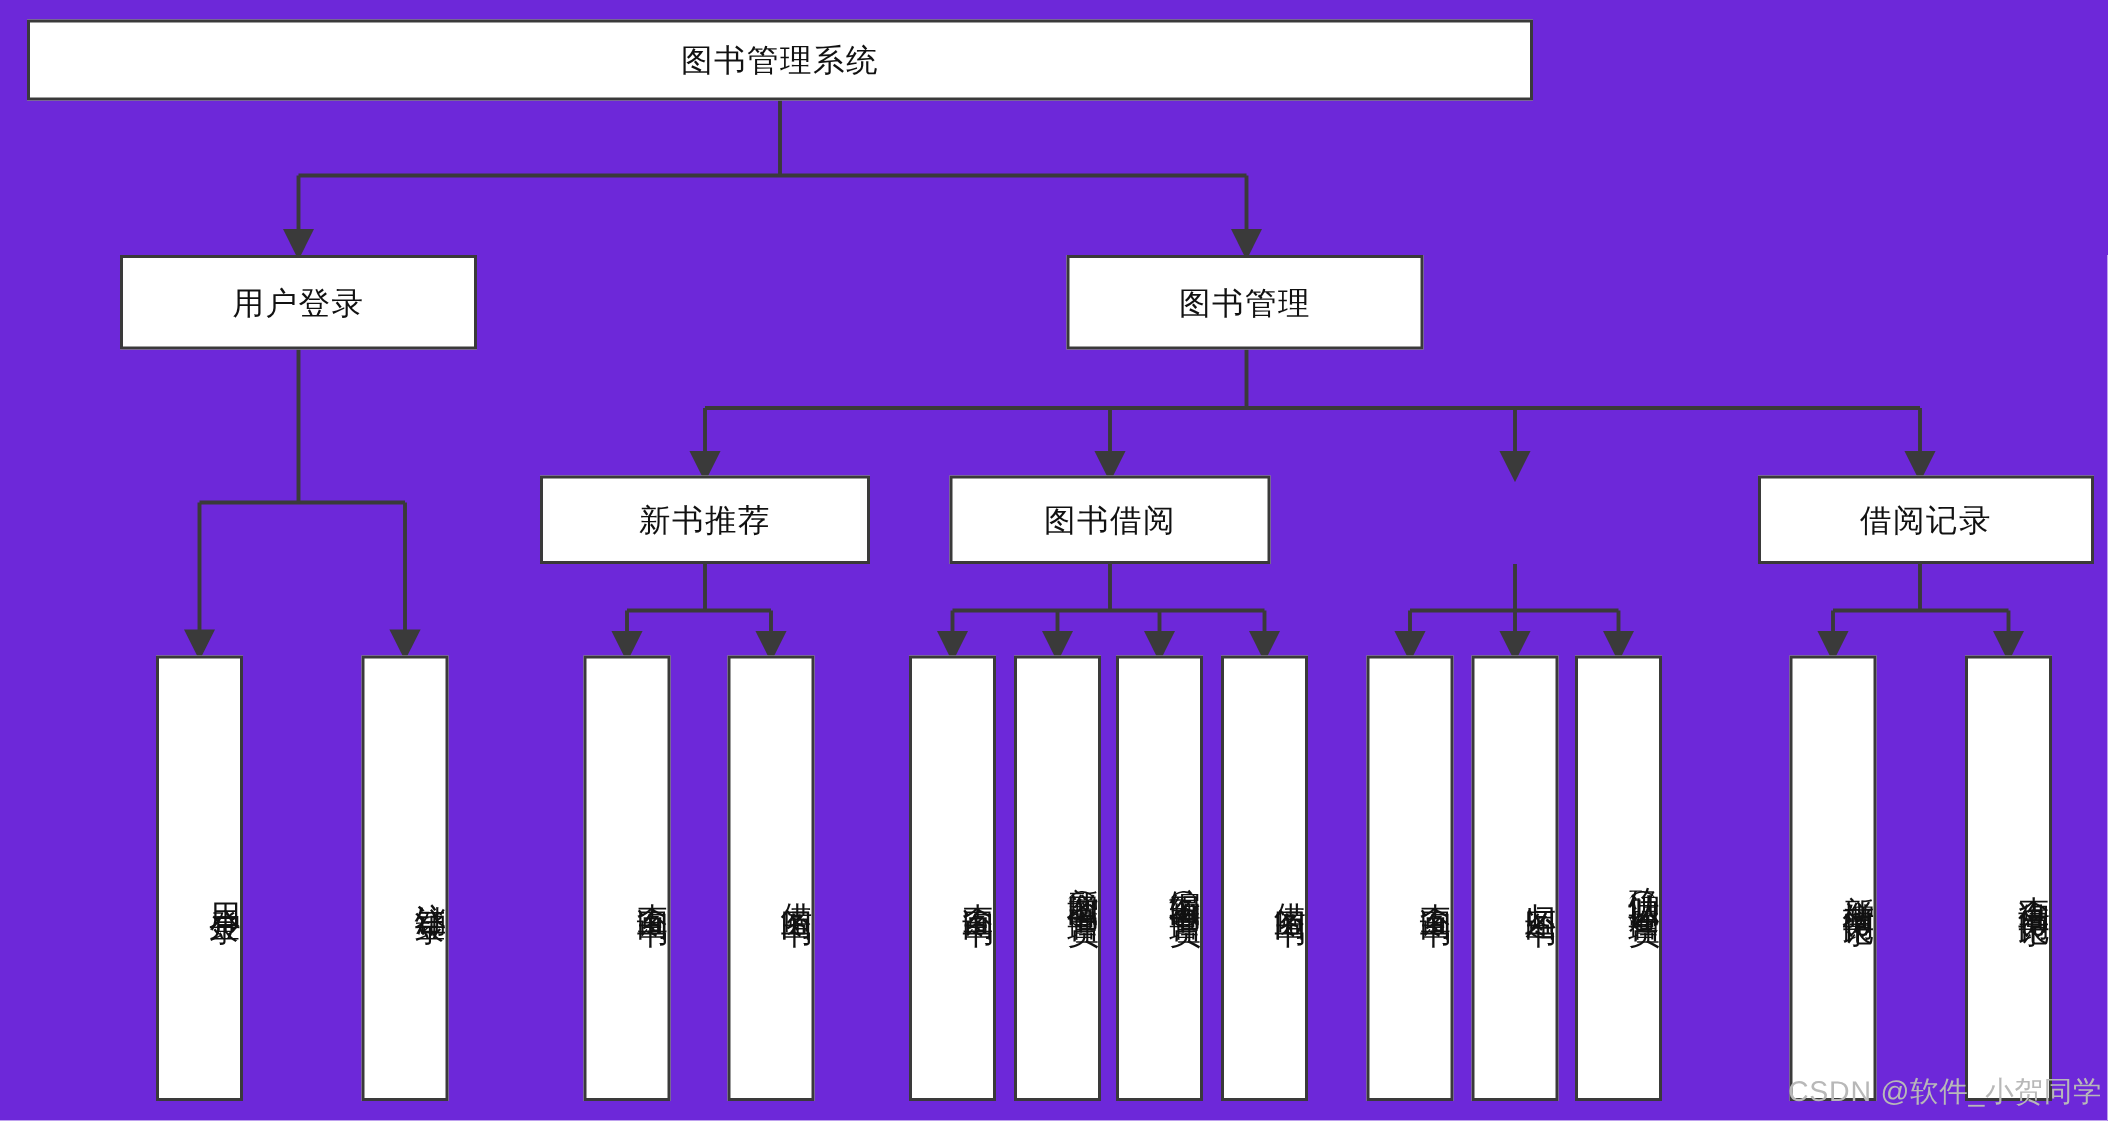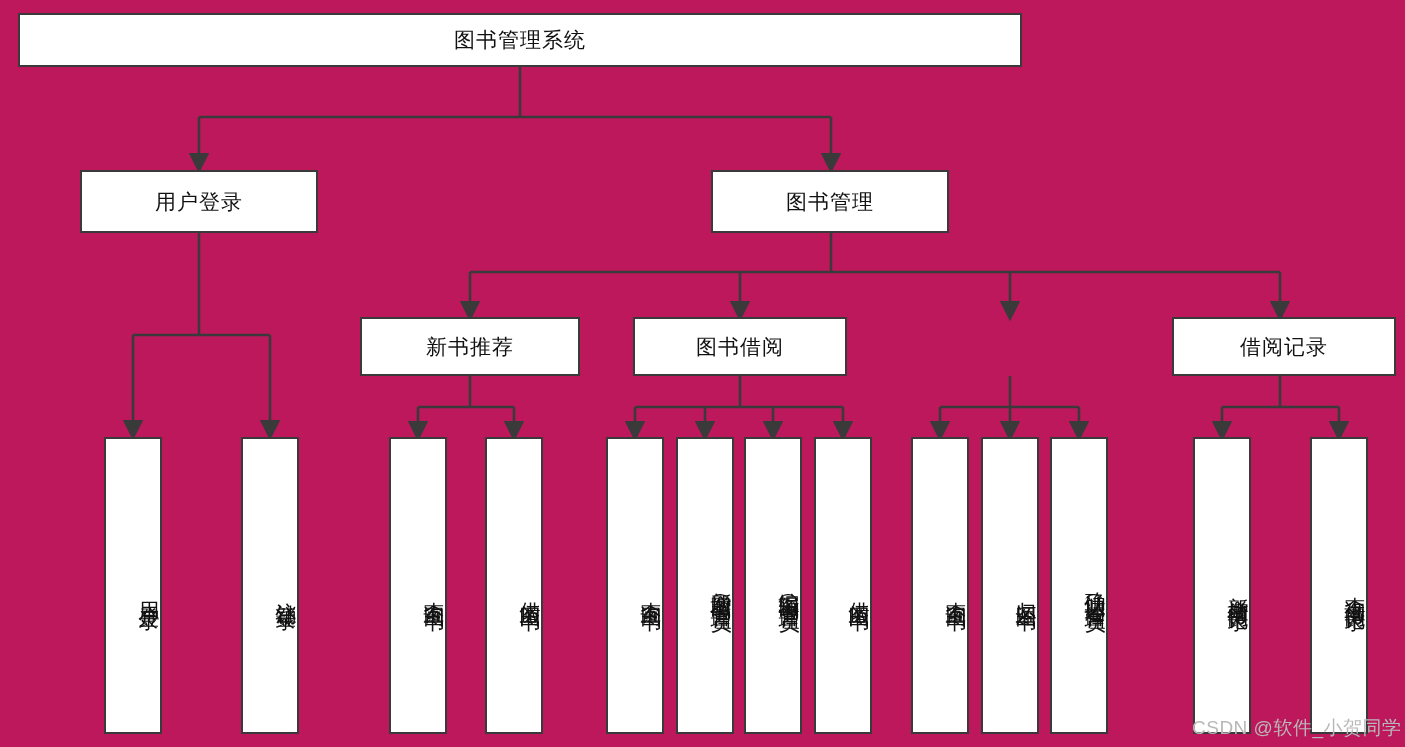--- a/index.html
+++ b/index.html
@@ -7,21 +7,21 @@
     padding: 0;
     background: #ffffff;
   }
   body {
     font-family: "Liberation Sans", "DejaVu Sans", sans-serif;
   }
   #canvas {
     position: relative;
     width: 1405px;
     height: 747px;
-    background: #be185d;
+    background: #6d28d9;
     overflow: hidden;
   }
   svg.connectors {
     position: absolute;
     left: 0;
     top: 0;
     width: 1405px;
     height: 747px;
     pointer-events: none;
   }

